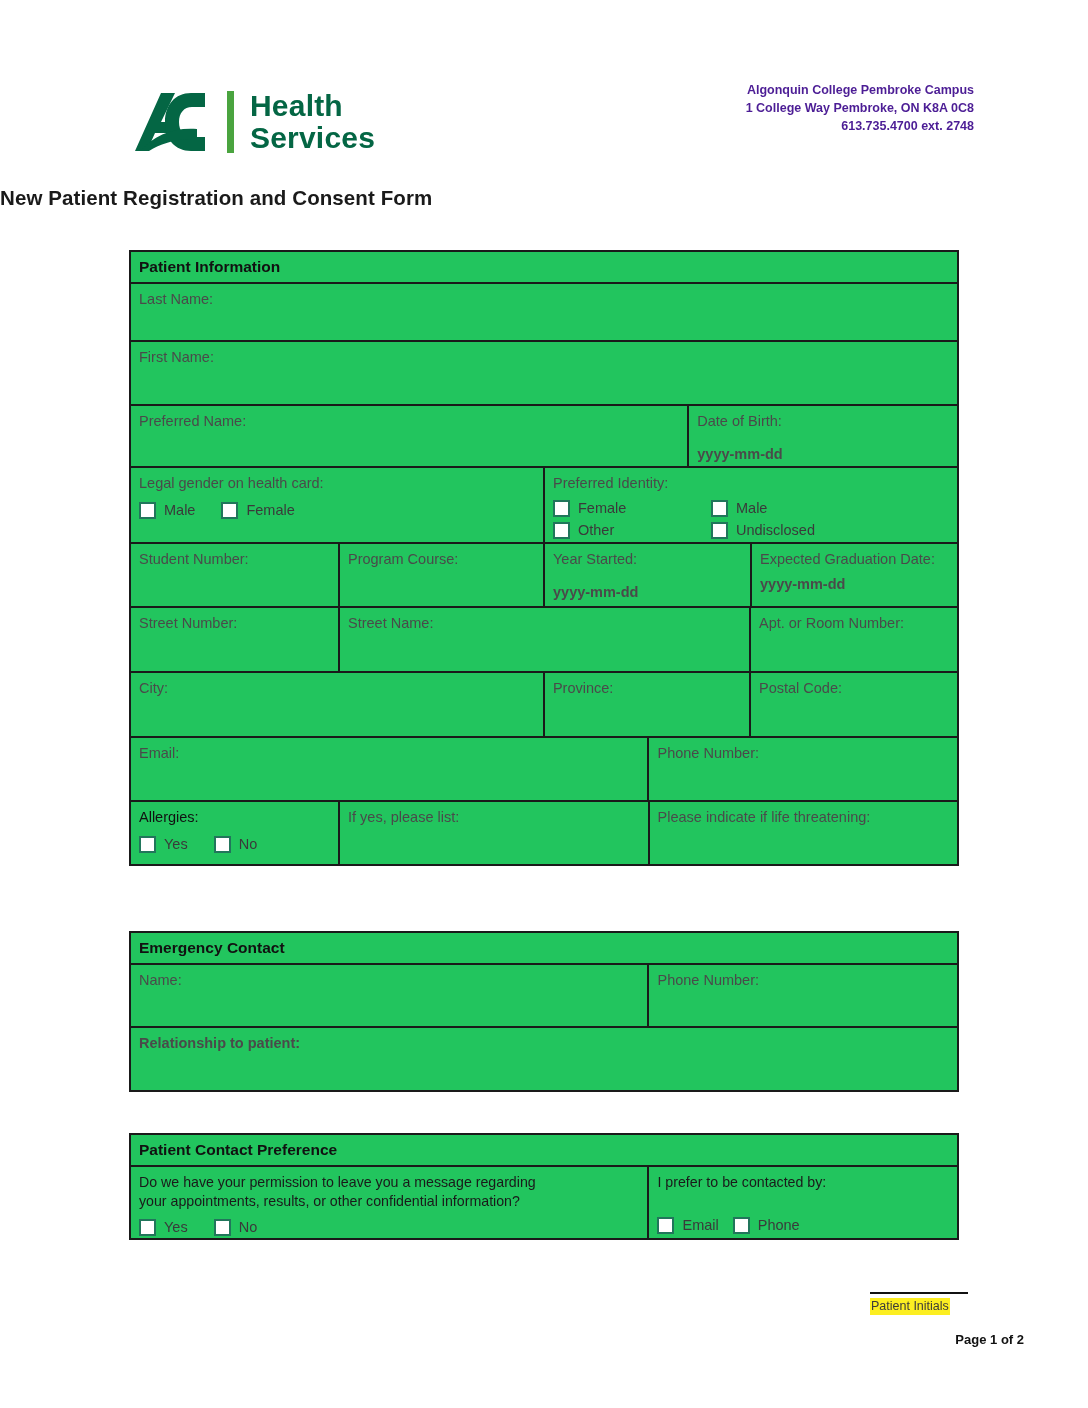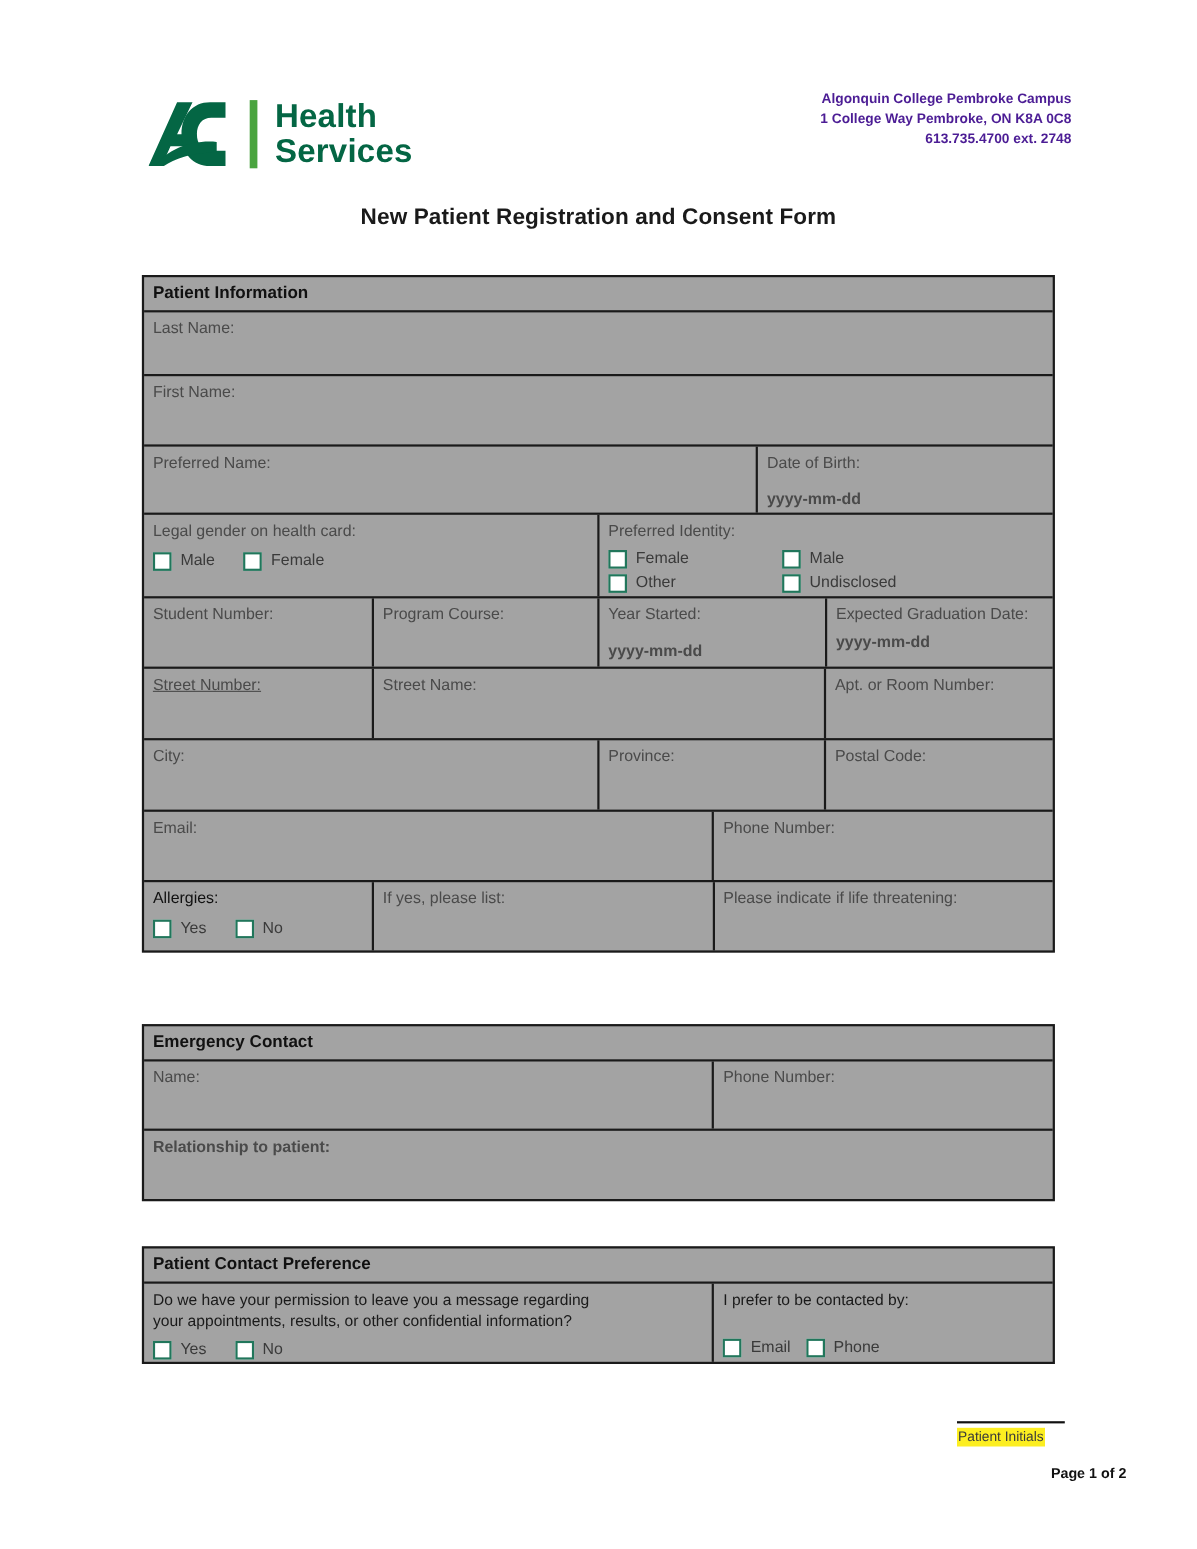--- a/index.html
+++ b/index.html
@@ -73,35 +73,35 @@
     line-height: 1.42;
     color: #4c1d95;
     font-weight: 600;
   }
 
   .doc-title {
     position: absolute;
     left: 0;
     top: 186px;
     width: 1088px;
-    text-align: center;
+    text-align: left;
     font-size: 20.5px;
     font-weight: bold;
     color: #1a1a1a;
     letter-spacing: .1px;
   }
 
   
   .tbl {
     position: absolute;
     left: 129px;
     width: 830px;
     border: 2px solid #1a1a1a;
     box-sizing: border-box;
-    background: #a3a3a3;
+    background: #22c55e;
   }
   .row {
     display: flex;
     border-top: 2px solid #1a1a1a;
     box-sizing: border-box;
   }
   .row:first-child { border-top: none; }
   .cell {
     box-sizing: border-box;
     border-left: 2px solid #1a1a1a;
@@ -309,21 +309,21 @@
         <span class="label">Year Started:</span>
         <span class="sublabel">yyyy-mm-dd</span>
       </div>
       <div class="cell" style="width:208px;">
         <span class="label">Expected Graduation Date:</span>
         <span class="sublabel tight">yyyy-mm-dd</span>
       </div>
     </div>
 
     <div class="row" style="height:65px;">
-      <div class="cell" style="width:208px;text-decoration:underline;">
+      <div class="cell" style="width:208px;">
         <span class="label">Street Number:</span>
       </div>
       <div class="cell" style="width:413px;">
         <span class="label">Street Name:</span>
       </div>
       <div class="cell" style="width:209px;">
         <span class="label">Apt. or Room Number:</span>
       </div>
     </div>
 

